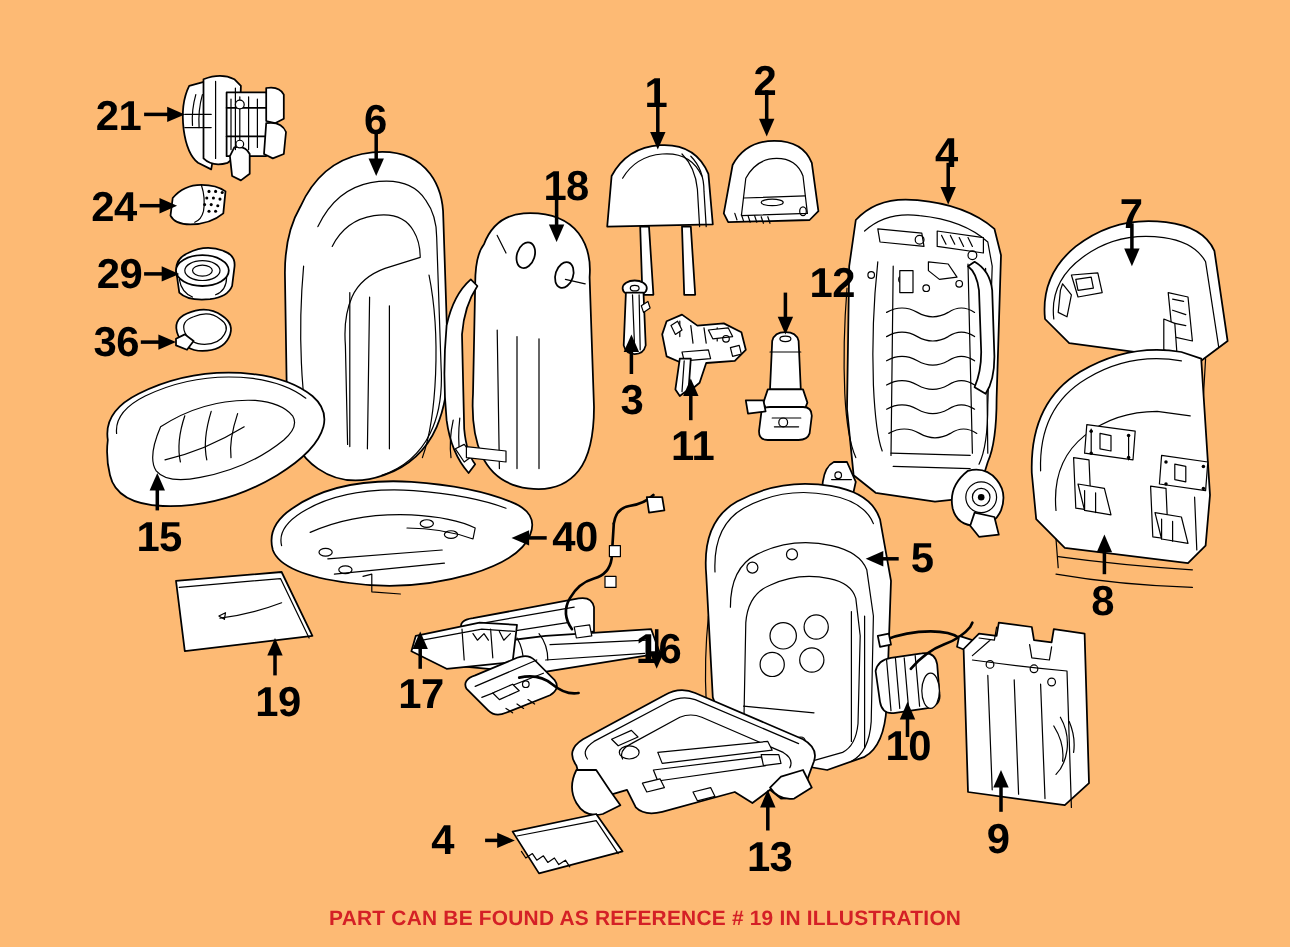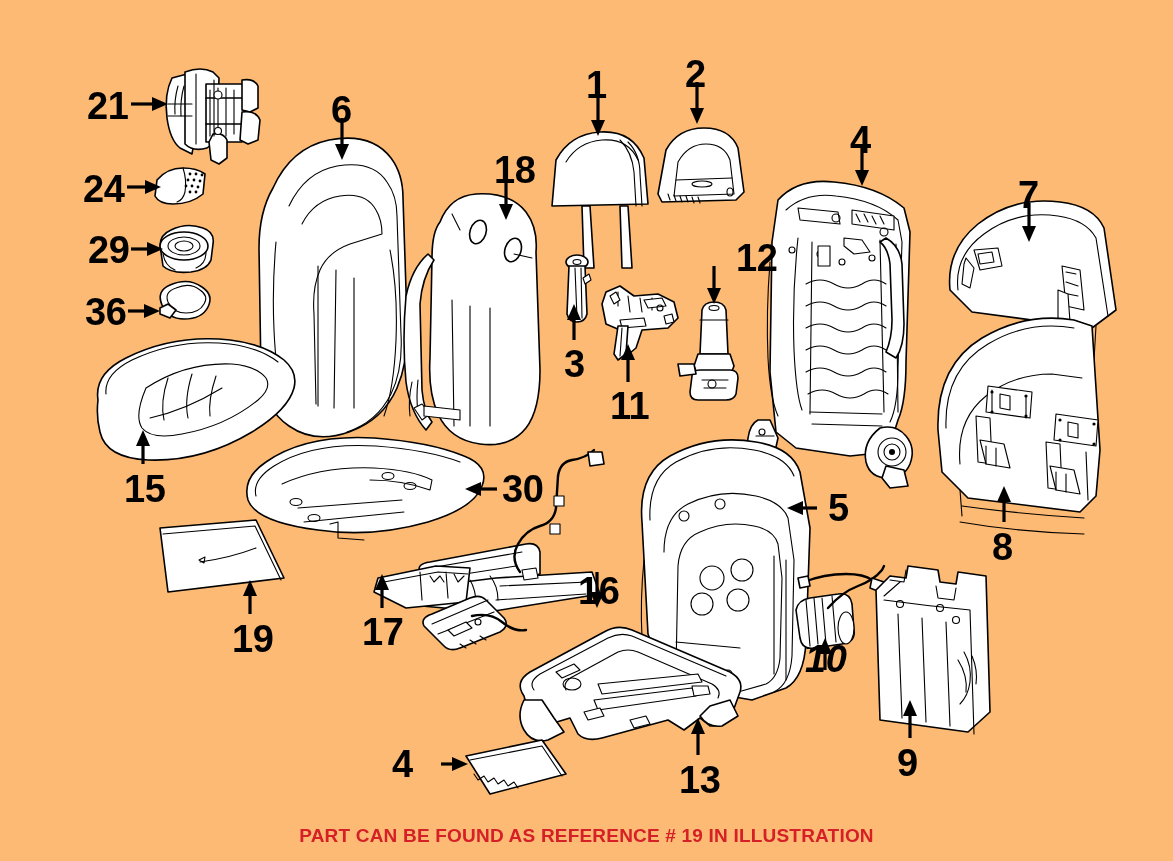--- a/index.html
+++ b/index.html
@@ -454,26 +454,26 @@
   <div class="callout" style="left:331px; top:91px;">6</div>
   <div class="callout" style="left:494px; top:151px;">18</div>
   <div class="callout" style="left:586px; top:66px;">1</div>
   <div class="callout" style="left:685px; top:55px;">2</div>
   <div class="callout" style="left:850px; top:121px;">4</div>
   <div class="callout" style="left:1018px;top:176px;">7</div>
   <div class="callout" style="left:736px; top:239px;">12</div>
   <div class="callout" style="left:564px; top:345px;">3</div>
   <div class="callout" style="left:610px; top:387px;">11</div>
   <div class="callout" style="left:124px; top:470px;">15</div>
-  <div class="callout" style="left:502px; top:470px;">30</div>
+  <div class="callout" style="left:502px; top:470px;">40</div>
   <div class="callout" style="left:828px; top:489px;">5</div>
   <div class="callout" style="left:992px; top:528px;">8</div>
   <div class="callout" style="left:578px; top:540px;margin-top:32px;">16</div>
   <div class="callout" style="left:232px; top:620px;">19</div>
   <div class="callout" style="left:362px; top:613px;">17</div>
-  <div class="callout" style="left:805px; top:640px;font-style:italic;">10</div>
+  <div class="callout" style="left:805px; top:660px;">10</div>
   <div class="callout" style="left:897px; top:744px;">9</div>
   <div class="callout" style="left:392px; top:745px;">4</div>
   <div class="callout" style="left:679px; top:761px;">13</div>
 
   <div id="footer-note">PART CAN BE FOUND AS REFERENCE # 19 IN ILLUSTRATION</div>
 
 </div>
 
 </body></html>

